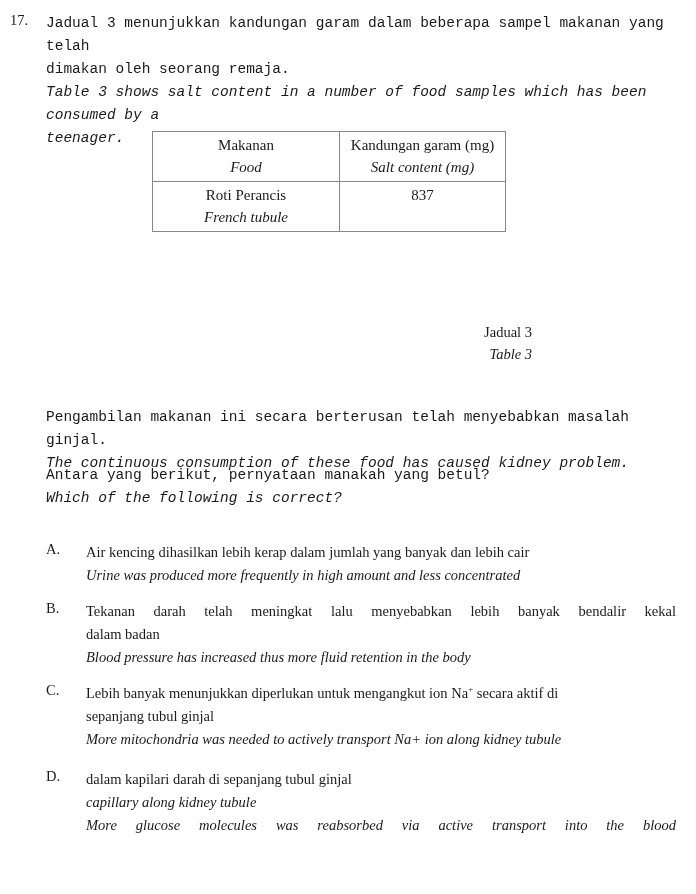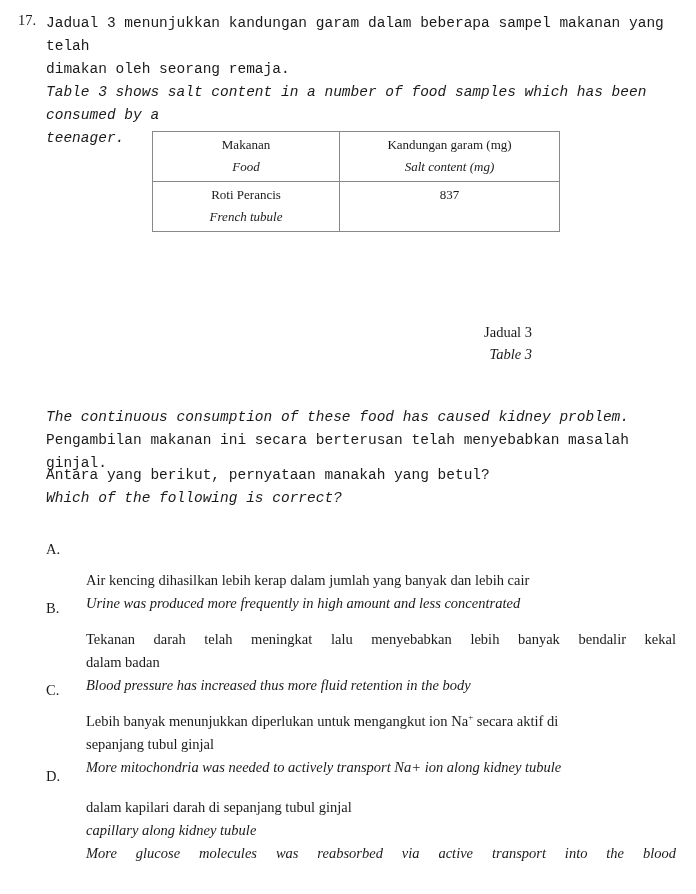--- a/index.html
+++ b/index.html
@@ -1,38 +1,38 @@
 <!DOCTYPE html>
 <html><head>
   <meta charset="utf-8">
   <style>
     html, body { margin: 0; padding: 0; background: #ffffff; }
     body {
       width: 696px; height: 894px; overflow: hidden; position: relative;
       font-family: "Liberation Serif", serif; color: #1a1a1a; font-size: 14.5px;
     }
     .q { position: absolute; left: 10px; top: 12px; width: 670px; }
-    .qnum { position: absolute; left: 8px; top: 0; text-align: center; }
+    .qnum { position: absolute; left: 0; top: 0; text-align: center; }
     .qbody { margin-left: 36px; }
     .line { line-height: 23px; font-family: Liberation Mono, monospace; }
     .it { font-style: italic; }
     table.salt {
-      position: absolute; left: 152px; top: 131px; width: 408px;
-      border-collapse: collapse; font-size: 13px;
+      position: absolute; left: 152px; top: 131px; width: 354px;
+      border-collapse: collapse; font-size: 15px;
     }
     table.salt td {
       border: 1px solid #888; text-align: center; vertical-align: top;
       padding: 2px 4px 3px; line-height: 22px;
     }
     table.salt td.c1 { width: 178px; }
     .caption { position: absolute; left: 152px; width: 380px; text-align: right; line-height: 22px; }
     .para { position: absolute; left: 46px; width: 630px; }
     .opt { position: absolute; left: 46px; width: 630px; }
     .opt .letter { position: absolute; left: 0; top: 0; }
-    .opt .text { margin-left: 40px; line-height: 23px; margin-top: 28px; }
+    .opt .text { margin-left: 40px; line-height: 23px; }
     .justify { text-align: justify; text-align-last: justify; }
     sup { font-size: 9px; line-height: 0; }
   </style>
 </head>
 <body>
 
 <div class="q">
   <span class="qnum">17.</span>
   <div class="qbody">
     <div class="line">Jadual 3 menunjukkan kandungan garam dalam beberapa sampel makanan yang telah</div>
@@ -61,22 +61,22 @@
     </td>
     <td>837</td>
   </tr>
 </tbody>
   </table>
 
 <div class="caption" style="top:321px;">Jadual 3</div>
 <div class="caption it" style="top:343px;">Table 3</div>
 
 <div class="para" style="top:406px;">
+  <div class="line">Pengambilan makanan ini secara berterusan telah menyebabkan masalah ginjal.</div>
   <div class="line it">The continuous consumption of these food has caused kidney problem.</div>
-  <div class="line">Pengambilan makanan ini secara berterusan telah menyebabkan masalah ginjal.</div>
 </div>
 
 <div class="para" style="top:464px;">
   <div class="line">Antara yang berikut, pernyataan manakah yang betul?</div>
   <div class="line it">Which of the following is correct?</div>
 </div>
 
 <div class="opt" style="top:541px;">
   <span class="letter">A.</span>
   <div class="text">

